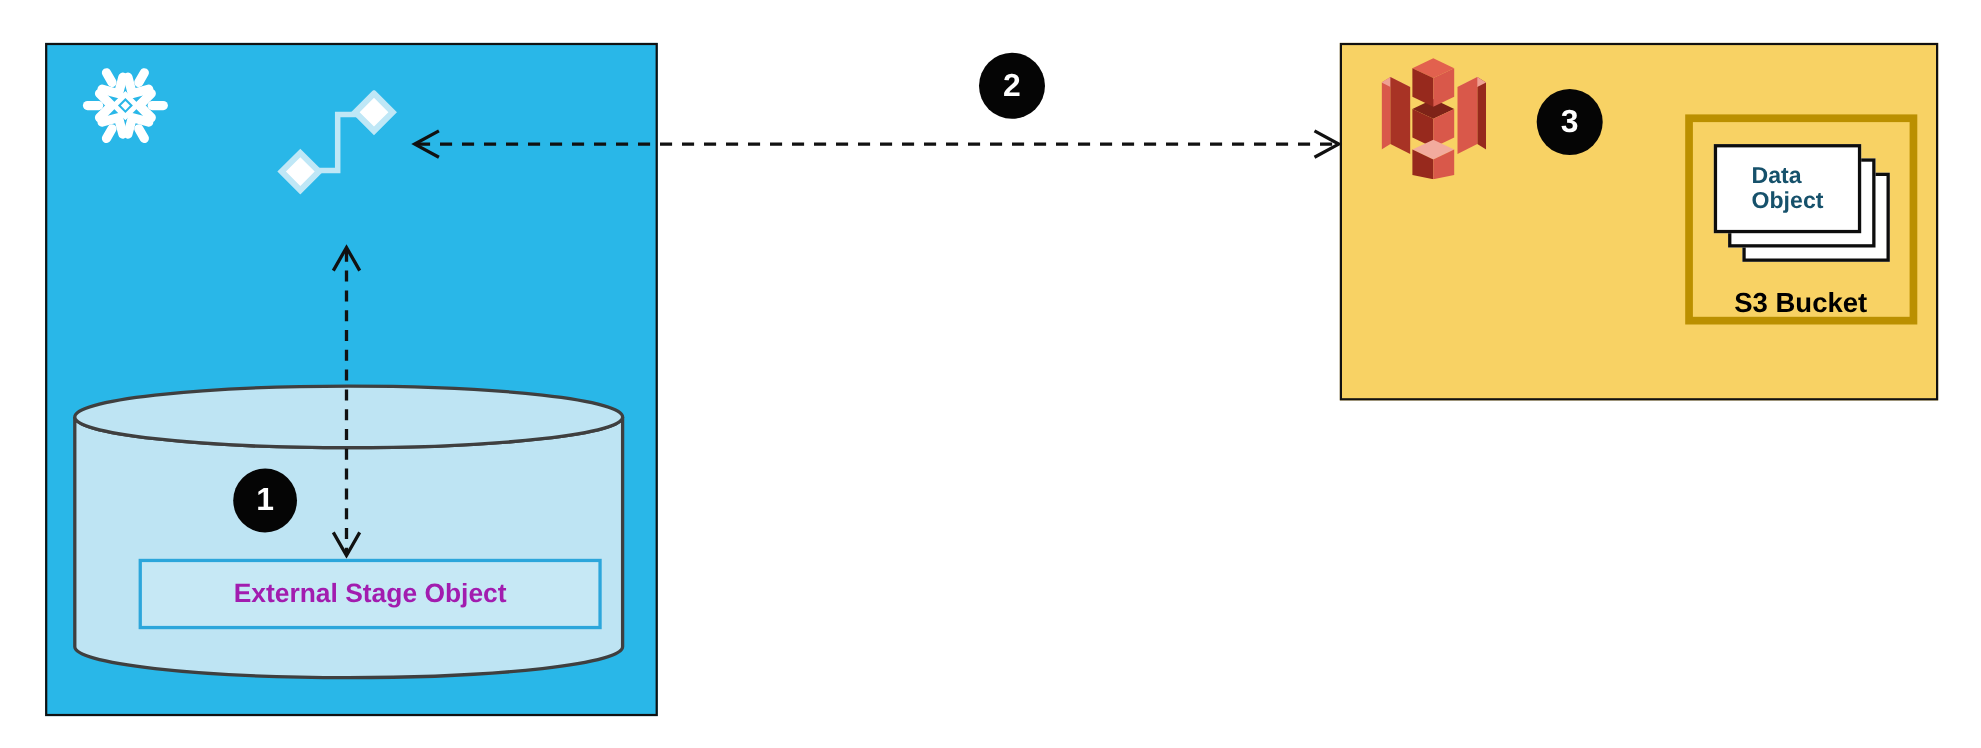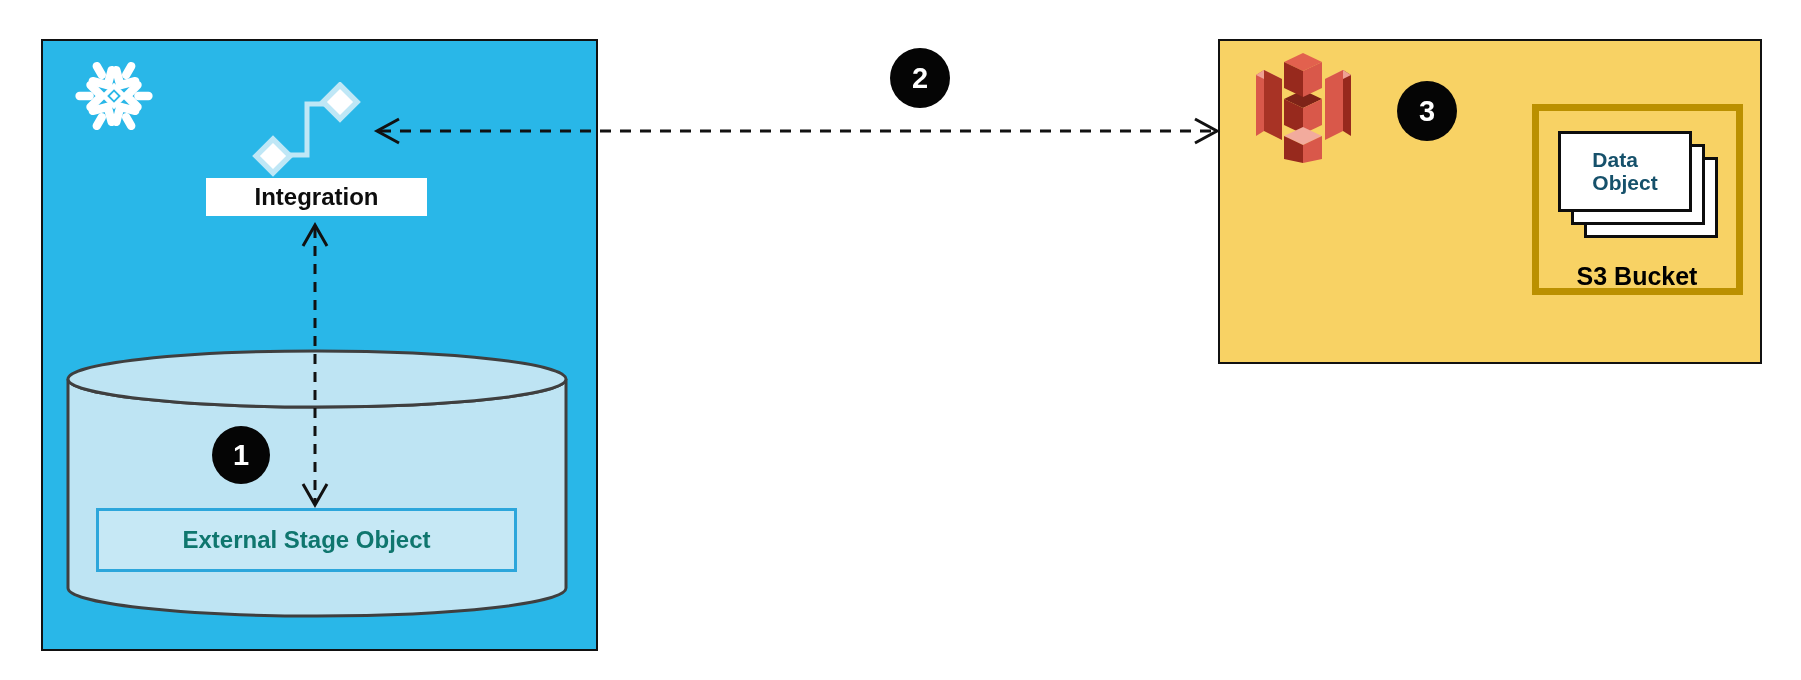--- a/index.html
+++ b/index.html
@@ -14,22 +14,22 @@
 
   .label-box{
     position:absolute;box-sizing:border-box;display:flex;align-items:center;justify-content:center;
     font-weight:bold;text-align:center;
   }
   .integration-label{
     left:206px;top:178px;width:221px;height:38px;background:#ffffff;
     color:#0d0d0d;font-size:24px;
   }
   .eso-box{
-    left:96px;top:508px;width:421px;height:64px;background:#C6E8F5;
-    border:3px solid #2CA6DB;color:#0f766e;font-size:24px;
+    left:126px;top:508px;width:421px;height:64px;background:#C6E8F5;
+    border:3px solid #2CA6DB;color:#a21caf;font-size:24px;
   }
   .badge{
     position:absolute;width:58px;height:58px;border-radius:50%;background:#050505;
     color:#ffffff;font-size:29px;font-weight:bold;display:flex;align-items:center;justify-content:center;
   }
   .badge-1{left:212px;top:426px;}
   .badge-2{left:890px;top:48px;width:60px;height:60px;}
   .badge-3{left:1397px;top:81px;width:60px;height:60px;}
 
   .iam-label{
@@ -110,21 +110,20 @@
       <path d="M 1195,119 L 1217,131 L 1195,143"></path>
     </g>
   </svg>
 
   <svg class="abs" style="left:250px;top:82px;" width="112" height="95" viewBox="0 0 112 95">
     <path d="M 38,73 L 57,73 L 57,22 L 78,22" fill="none" stroke="#BFE7F6" stroke-width="5"></path>
     <rect x="11" y="62" width="24" height="24" transform="rotate(45 23 74)" fill="#ffffff" stroke="#BFE7F6" stroke-width="5.5"></rect>
     <rect x="78" y="8" width="24" height="24" transform="rotate(45 90 20)" fill="#ffffff" stroke="#BFE7F6" stroke-width="5.5"></rect>
   </svg>
 
-  <div class="label-box integration-label">Integration</div>
 
   <div class="label-box eso-box">External Stage Object</div>
 
 
   <div class="badge badge-1">1</div>
   <div class="badge badge-2">2</div>
   <div class="badge badge-3">3</div>
 
   <svg class="abs" style="left:1256px;top:50px;" width="95" height="113" viewBox="0 0 95 113">
 

